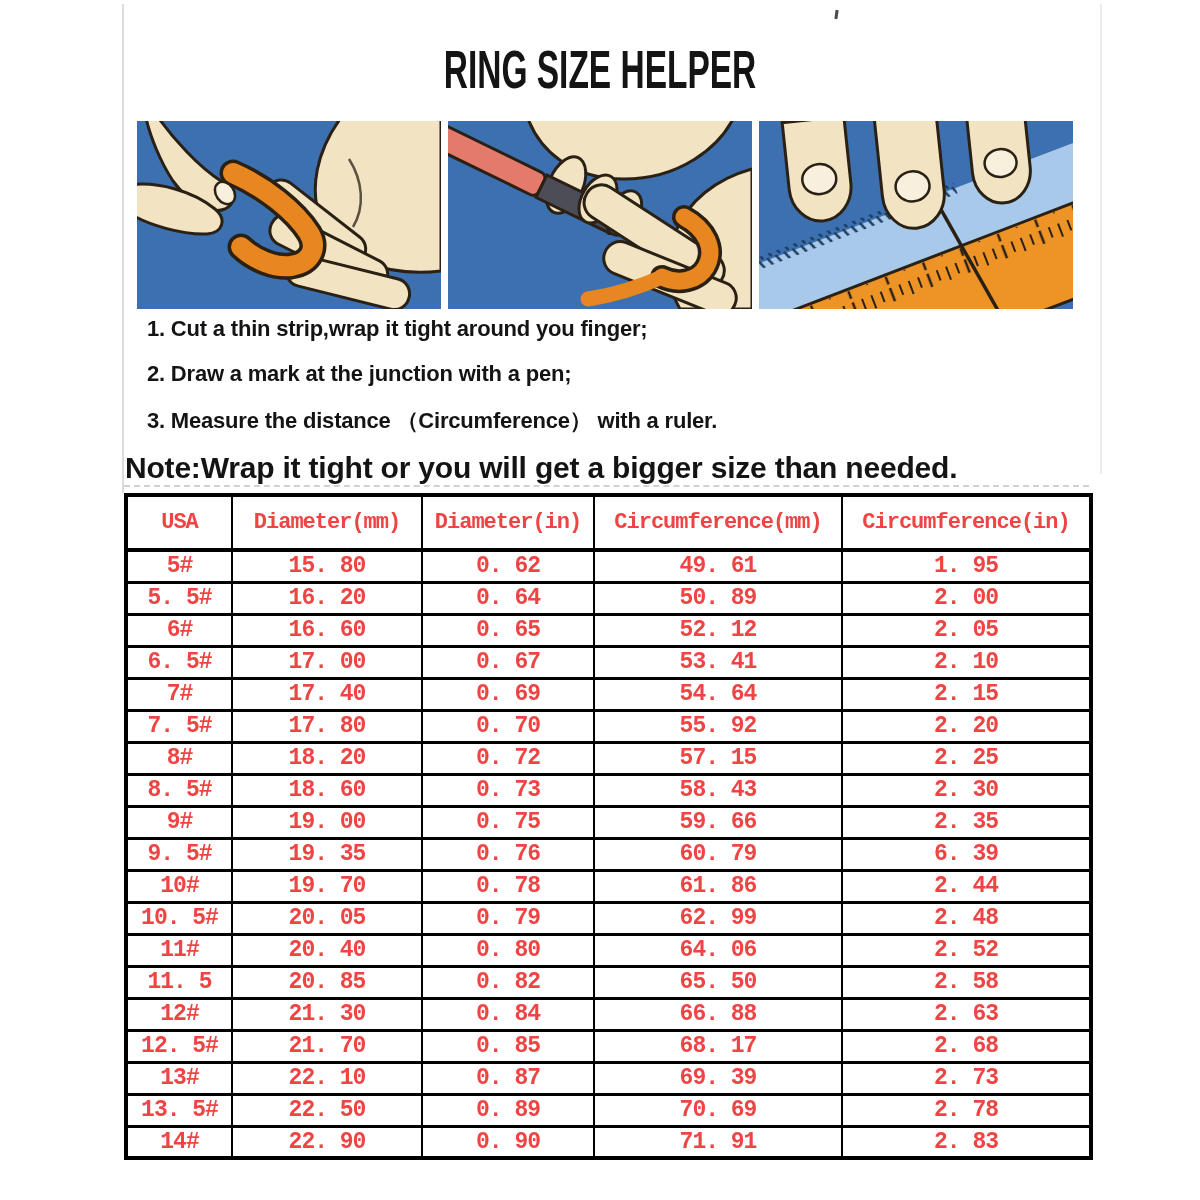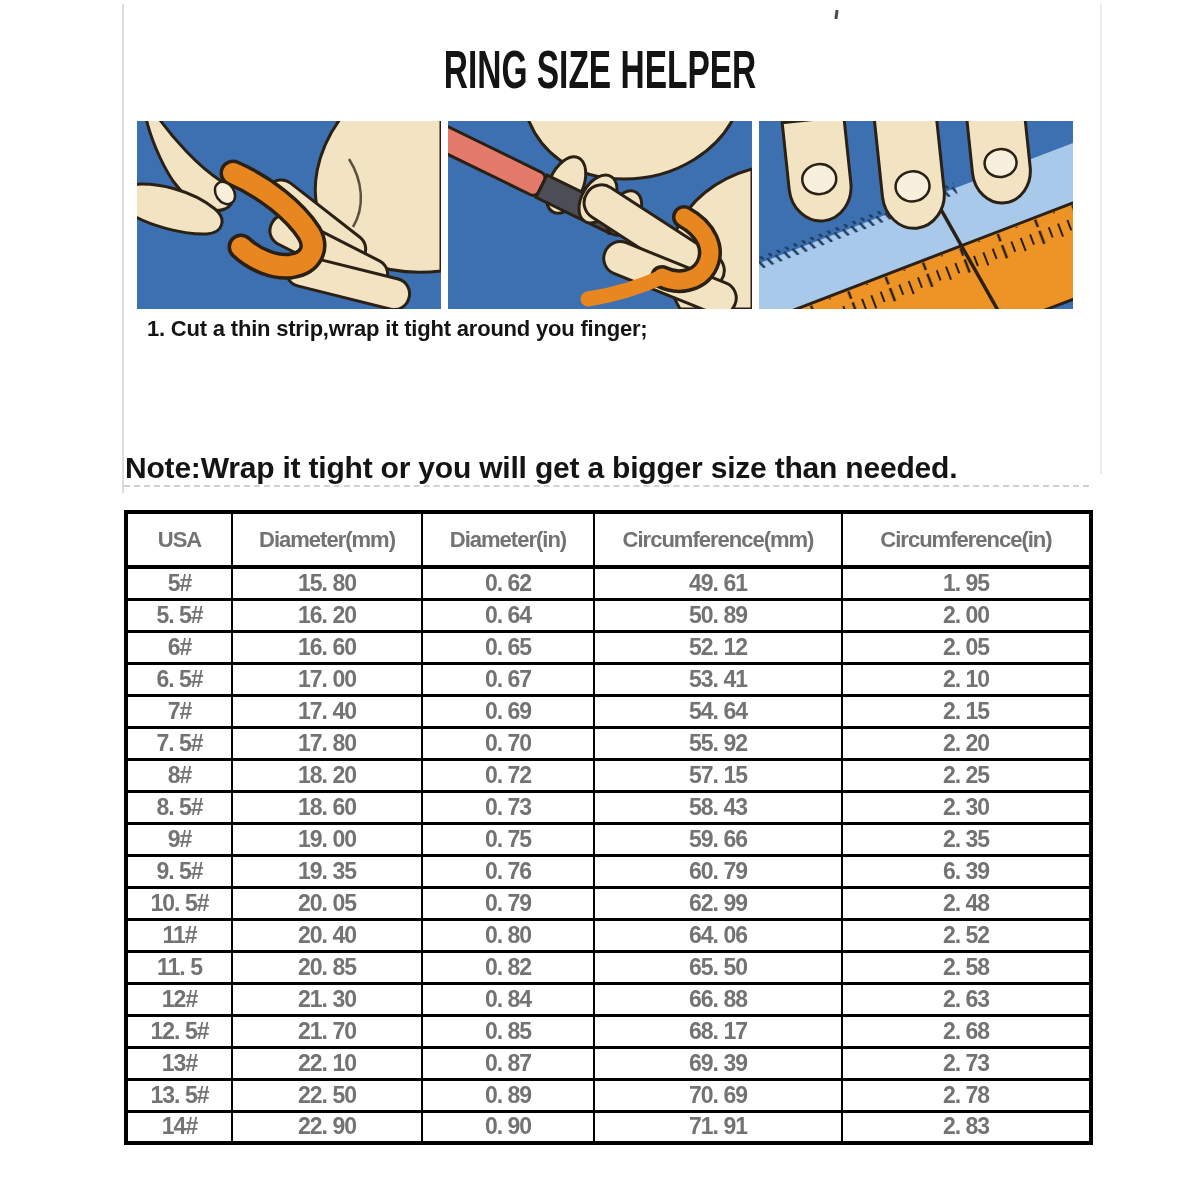--- a/index.html
+++ b/index.html
@@ -24,24 +24,24 @@
   .panels{position:absolute;left:133px;top:117px;width:936px;height:188px;display:flex;gap:7px}
   .panel{display:block;height:188px;background:var(--panel-blue,#3C70B0)}
 
   .step,.note{position:absolute;font-weight:700;color:var(--text,#141414);white-space:nowrap}
   .step{left:143px;font-size:22px;letter-spacing:-.2px}
   .step1{top:312px}.step2{top:357px}.step3{top:402px}
   .note{left:121px;top:447px;font-size:30px;letter-spacing:-.2px}
 
   .dashed-rule{position:absolute;left:120px;top:481px;width:965px;border-top:2px dashed #b9b9b9;opacity:.65}
 
-  table.ring-table{position:absolute;left:120px;top:506px;width:965px;
+  table.ring-table{position:absolute;left:120px;top:489px;width:965px;
     border-collapse:collapse;table-layout:fixed;
     border:4px solid var(--table-border,#000);
-    font-family:Liberation Sans, sans-serif;font-weight:700;color:#737373}
+    font-family:Liberation Mono, monospace;font-weight:700;color:#ef4444}
   .ring-table th{height:55px;font-size:22px;border:2px solid var(--table-border,#000);
     border-top:3px solid var(--table-border,#000);border-bottom:4px solid var(--table-border,#000);
     text-align:center;vertical-align:middle;font-weight:700;letter-spacing:-1px}
   .ring-table td{height:32px;font-size:23px;text-align:center;vertical-align:middle;
     border-style:solid;border-color:var(--table-border,#000);border-width:3px 2px;letter-spacing:-1px}
 
   
   .pbg{fill:var(--panel-blue,#3C70B0)}
   .skin{fill:var(--skin,#F2E4C2);stroke:var(--outline,#2A2014);stroke-width:3}
   .nail{fill:var(--nail,#F8EFDC);stroke:var(--outline,#2A2014);stroke-width:2.5}
@@ -141,20 +141,22 @@
         <path class="skin" d="M122,-12 L122,72 a31,35 0 0 0 62,0 L184,-12 Z"></path>
         <path class="skin" d="M214,-12 L214,58 a29,33 0 0 0 58,0 L272,-12 Z"></path>
         <ellipse class="nail" cx="61" cy="48" rx="17" ry="15"></ellipse>
         <ellipse class="nail" cx="153" cy="65" rx="17" ry="15"></ellipse>
         <ellipse class="nail" cx="243" cy="51" rx="16" ry="14"></ellipse>
       </g>
     </svg>
   </div>
 
   <div class="step step1">1. Cut a thin strip,wrap it tight around you finger;</div>
+  <div class="step step2">2. Draw a mark at the junction with a pen;</div>
+  <div class="step step3">3. Measure the distance （Circumference） with a ruler.</div>
   <div class="note">Note:Wrap it tight or you will get a bigger size than needed.</div>
 
   <div class="dashed-rule"></div>
 
   <table class="ring-table">
     <colgroup>
       <col style="width:106px">
         <col style="width:190px">
         <col style="width:172px">
       <col style="width:248px">
@@ -234,20 +236,27 @@
           <td>2. 35</td>
         </tr>
         <tr>
           <td>9. 5#</td>
           <td>19. 35</td>
           <td>0. 76</td>
           <td>60. 79</td>
           <td>6. 39</td>
         </tr>
         <tr>
+          <td>10#</td>
+          <td>19. 70</td>
+          <td>0. 78</td>
+          <td>61. 86</td>
+          <td>2. 44</td>
+        </tr>
+        <tr>
           <td>10. 5#</td>
           <td>20. 05</td>
           <td>0. 79</td>
           <td>62. 99</td>
           <td>2. 48</td>
         </tr>
         <tr>
           <td>11#</td>
           <td>20. 40</td>
           <td>0. 80</td>

